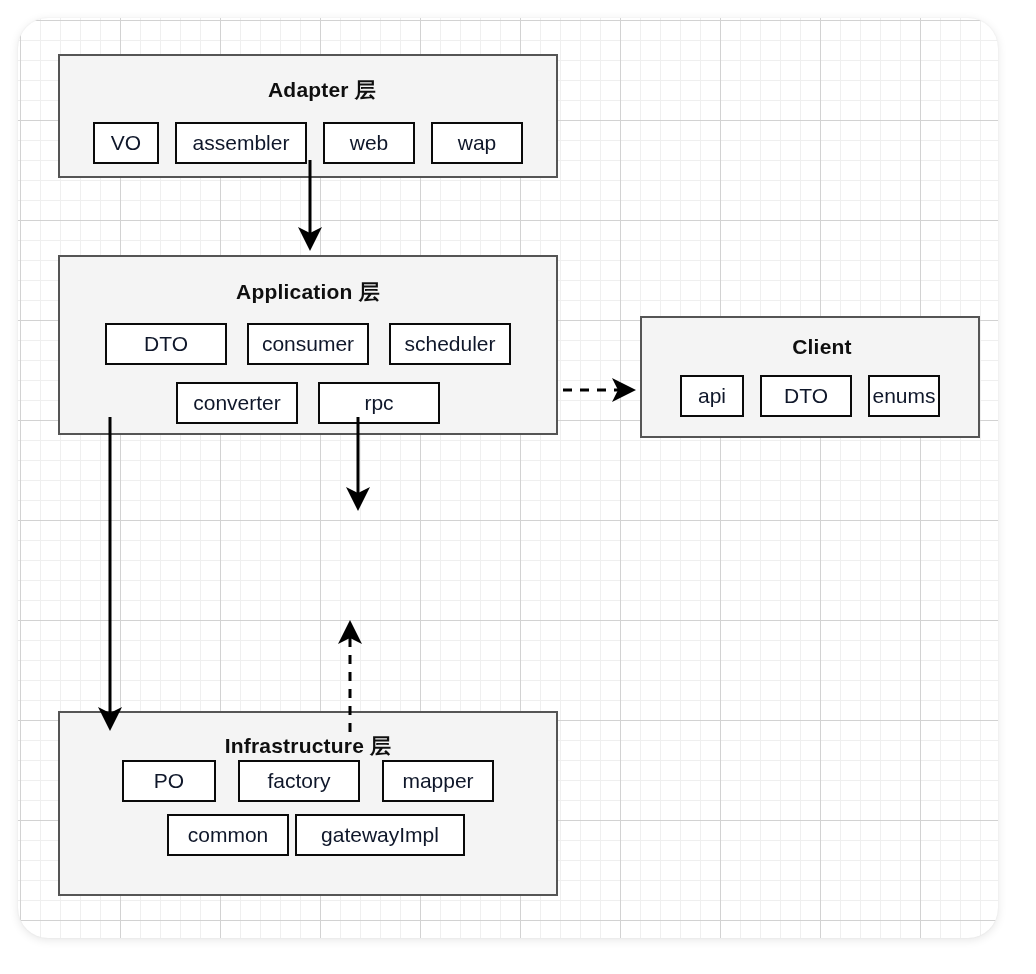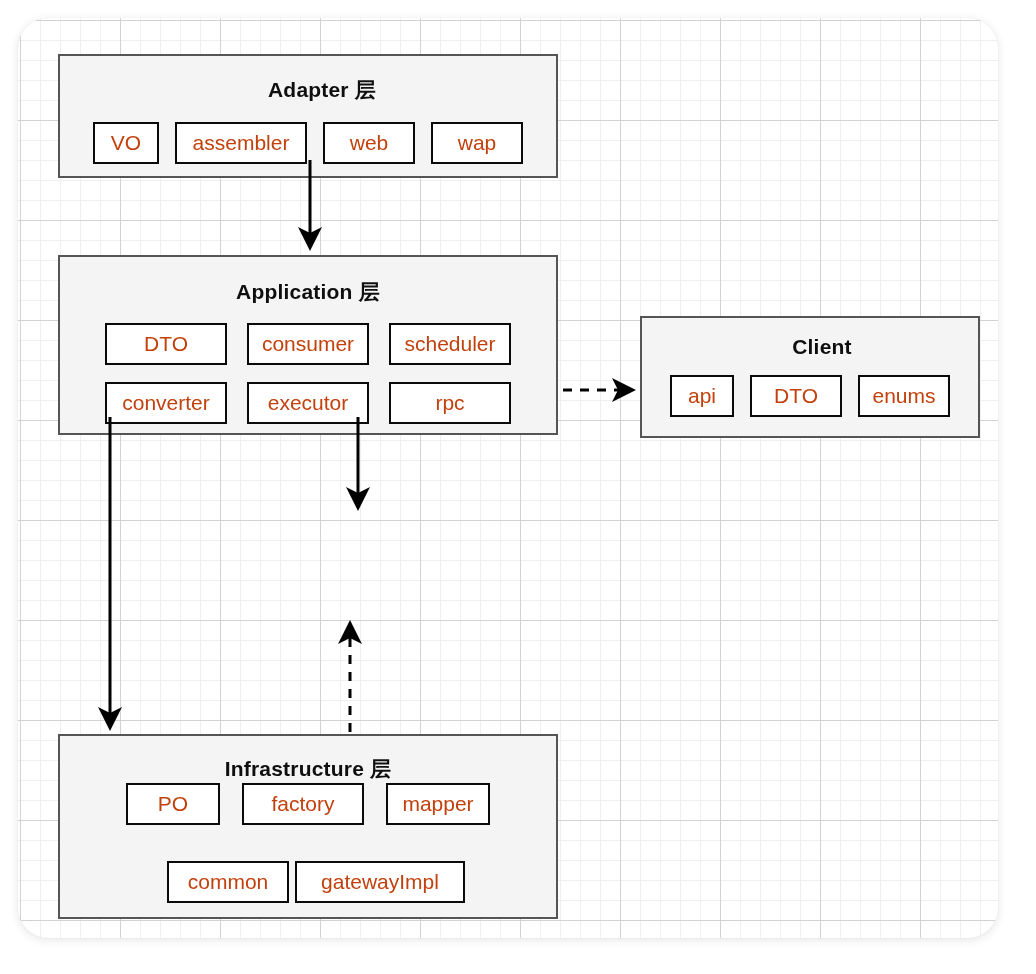--- a/index.html
+++ b/index.html
@@ -62,35 +62,35 @@
     justify-content: center;
     align-items: center;
   }
 
   
   .mod {
     box-sizing: border-box;
     background: #ffffff;
     border: 2px solid #0a0a0a;
     font-size: 21px;
-    color: #c2410c;
+    color: #0f172a;
     text-align: left;
     display: flex;
     align-items: center;
     justify-content: center;
     white-space: nowrap;
     height: 42px;
   }
 
   
   #box-adapter  { left: 40px;  top: 36px;  width: 500px; height: 124px; }
   #box-app      { left: 40px;  top: 237px; width: 500px; height: 180px; }
   #box-client   { left: 622px; top: 298px; width: 340px; height: 122px; }
   #box-domain   { left: 135px; top: 496px; width: 405px; height: 120px; }
-  #box-infra    { left: 40px;  top: 716px; width: 500px; height: 185px; }
+  #box-infra    { left: 40px;  top: 693px; width: 500px; height: 185px; }
 
   #box-adapter .layer-title { margin-top: 20px; margin-left: 28px; }
   #box-app     .layer-title { margin-top: 21px; }
   #box-client  .layer-title { margin-top: 17px; padding-left: 24px; }
   #box-domain  .layer-title { margin-top: 19px; }
   #box-infra   .layer-title { margin-top: 19px; }
 
   #adapter-row { margin-top: 18px; gap: 16px; }
   #adapter-row .mod:nth-child(1) { width: 66px; }
   #adapter-row .mod:nth-child(2) { width: 132px; }
@@ -98,32 +98,32 @@
   #adapter-row .mod:nth-child(4) { width: 92px; }
 
   #app-row1, #app-row2 { gap: 20px; }
   #app-row1 { margin-top: 17px; }
   #app-row2 { margin-top: 17px; }
   #app-row1 .mod, #app-row2 .mod { width: 122px; }
 
   #client-row { margin-top: 16px; gap: 16px; }
   #client-row .mod:nth-child(1) { width: 64px; }
   #client-row .mod:nth-child(2) { width: 92px; }
-  #client-row .mod:nth-child(3) { width: 92px; }
+  #client-row .mod:nth-child(3) { width: 72px; }
 
   #domain-row { margin-top: 17px; gap: 14px; }
   #domain-row .mod:nth-child(1) { width: 112px; }
   #domain-row .mod:nth-child(2) { width: 110px; }
   #domain-row .mod:nth-child(3) { width: 112px; }
 
   #infra-row1 { gap: 22px; }
   #infra-row1 .mod:nth-child(1) { width: 94px; }
   #infra-row1 .mod:nth-child(2) { width: 122px; }
-  #infra-row1 .mod:nth-child(3) { width: 104px; }
-  #infra-row2 { margin-top: 36px; gap: 6px; padding-left: 16px; }
+  #infra-row1 .mod:nth-child(3) { width: 112px; }
+  #infra-row2 { margin-top: 12px; gap: 6px; padding-left: 16px; }
   #infra-row2 .mod:nth-child(1) { width: 122px; }
   #infra-row2 .mod:nth-child(2) { width: 170px; }
 
   
   #connectors {
     position: absolute;
     left: 0; top: 0;
     width: 980px;
     height: 920px;
     z-index: 6;
@@ -176,21 +176,20 @@
 
     <div class="layer-box" id="box-app">
       <div class="layer-title">Application 层</div>
       <div class="row" id="app-row1">
         <div class="mod">DTO</div>
         <div class="mod">consumer</div>
         <div class="mod">scheduler</div>
       </div>
       <div class="row" id="app-row2">
         <div class="mod">converter</div>
-        <div class="mod">executor</div>
         <div class="mod">rpc</div>
       </div>
     </div>
 
     <div class="layer-box" id="box-client">
       <div class="layer-title">Client</div>
       <div class="row" id="client-row">
         <div class="mod">api</div>
         <div class="mod">DTO</div>
         <div class="mod">enums</div>

